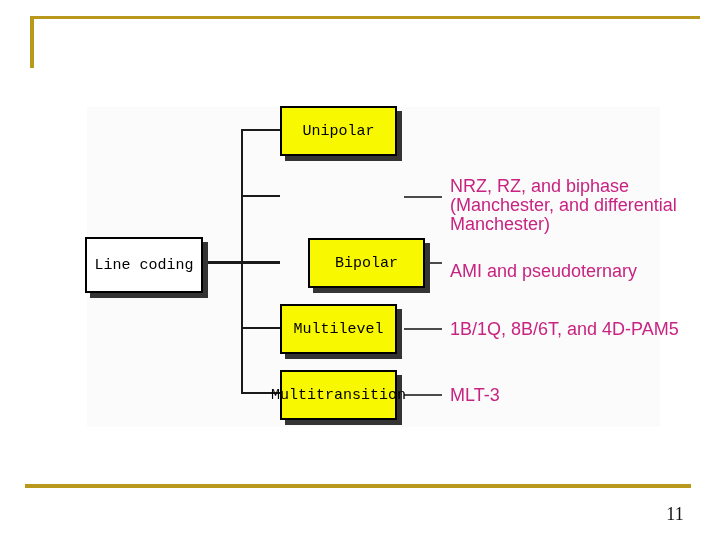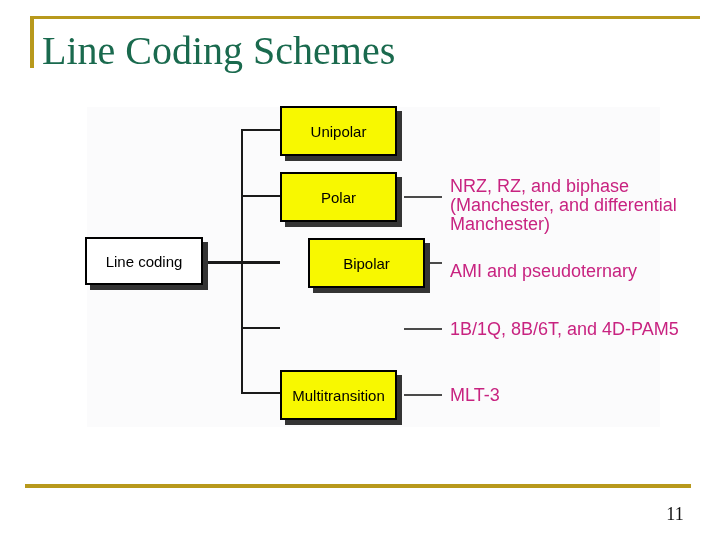--- a/index.html
+++ b/index.html
@@ -23,23 +23,23 @@
     position:absolute;left:42px;top:28px;margin:0;
     font-family:"Liberation Serif",serif;font-weight:normal;
     font-size:40px;line-height:46px;color:var(--title_green);white-space:nowrap;
   }
   .diagram-bg{position:absolute;left:87px;top:107px;width:573px;height:320px;background:var(--diagram_bg);}
   .node{
     position:absolute;box-sizing:border-box;
     border:2px solid #000;background:var(--box_yellow);
     box-shadow:5px 5px 0 var(--shadow_dark);
     display:flex;align-items:center;justify-content:center;
-    font-size:15px;color:#000;
+    font-size:15px;color:#000;font-family:Liberation Mono, monospace;
   }
-  .node.root{background:#ffffff;left:85px;top:237px;width:118px;height:48px;}
+  .node.root{background:#ffffff;left:85px;top:237px;width:118px;height:56px;}
   .branch{left:280px;width:117px;height:50px;}
   .b0{top:106px;} .b1{top:172px;} .b2{top:238px;margin-left:28px;} .b3{top:304px;} .b4{top:370px;}
   .line{position:absolute;background:var(--line_black);}
   .trunk{left:241px;top:129px;width:2px;height:265px;}
   .lconn{height:2px;left:241px;width:39px;}
   .lc0{top:129px;} .lc1{top:195px;} .lc3{top:327px;} .lc4{top:392px;}
   .rootconn{top:261px;left:203px;width:77px;height:3px;}
   .rconn{position:absolute;background:var(--connector_gray);height:2px;left:404px;width:38px;}
   .rc1{top:196px;} .rc2{top:262px;} .rc3{top:328px;} .rc4{top:394px;}
   .ann{
@@ -54,21 +54,20 @@
   }
 </style>
 </head>
 <body>
 
 <div class="slide">
 
   <div class="top-rule"></div>
   <div class="accent-bar"></div>
 
-  <h1 class="slide-title">Line Coding Schemes</h1>
 
   <div class="diagram-bg"></div>
 
   <div class="line trunk"></div>
   <div class="line rootconn"></div>
   <div class="line lconn lc0"></div>
   <div class="line lconn lc1"></div>
   <div class="line lconn lc3"></div>
   <div class="line lconn lc4"></div>
 
@@ -77,25 +76,25 @@
   <div class="rconn rc3"></div>
   <div class="rconn rc4"></div>
 
   <div class="node root">
     <span>Line coding</span>
   </div>
 
   <div class="node branch b0">
     <span>Unipolar</span>
   </div>
-  <div class="node branch b1">
-    <span>Polar</span>
-  </div>
   <div class="node branch b2">
     <span>Bipolar</span>
+  </div>
+  <div class="node branch b3">
+    <span>Multilevel</span>
   </div>
   <div class="node branch b4">
     <span>Multitransition</span>
   </div>
 
   <div class="ann an1">NRZ, RZ, and biphase (Manchester, and differential Manchester)</div>
   <div class="ann an2">AMI and pseudoternary</div>
   <div class="ann an3">1B/1Q, 8B/6T, and 4D-PAM5</div>
   <div class="ann an4">MLT-3</div>
 

